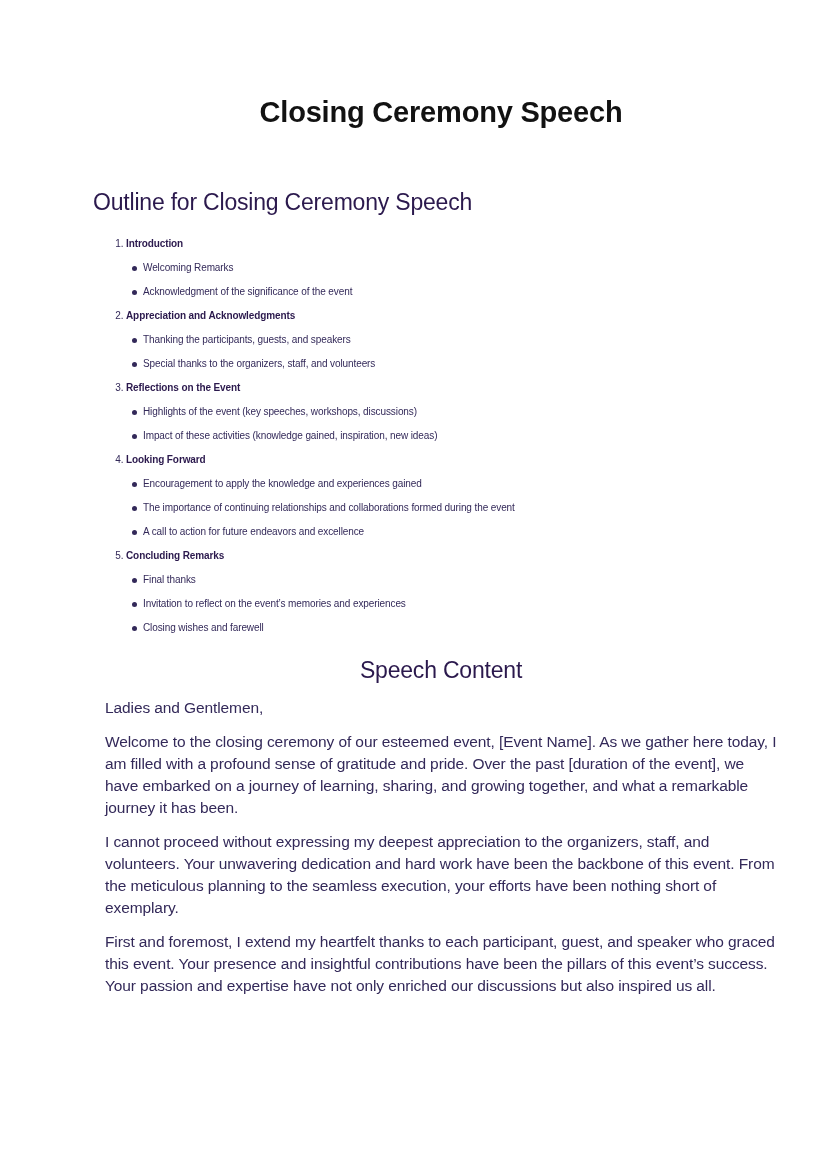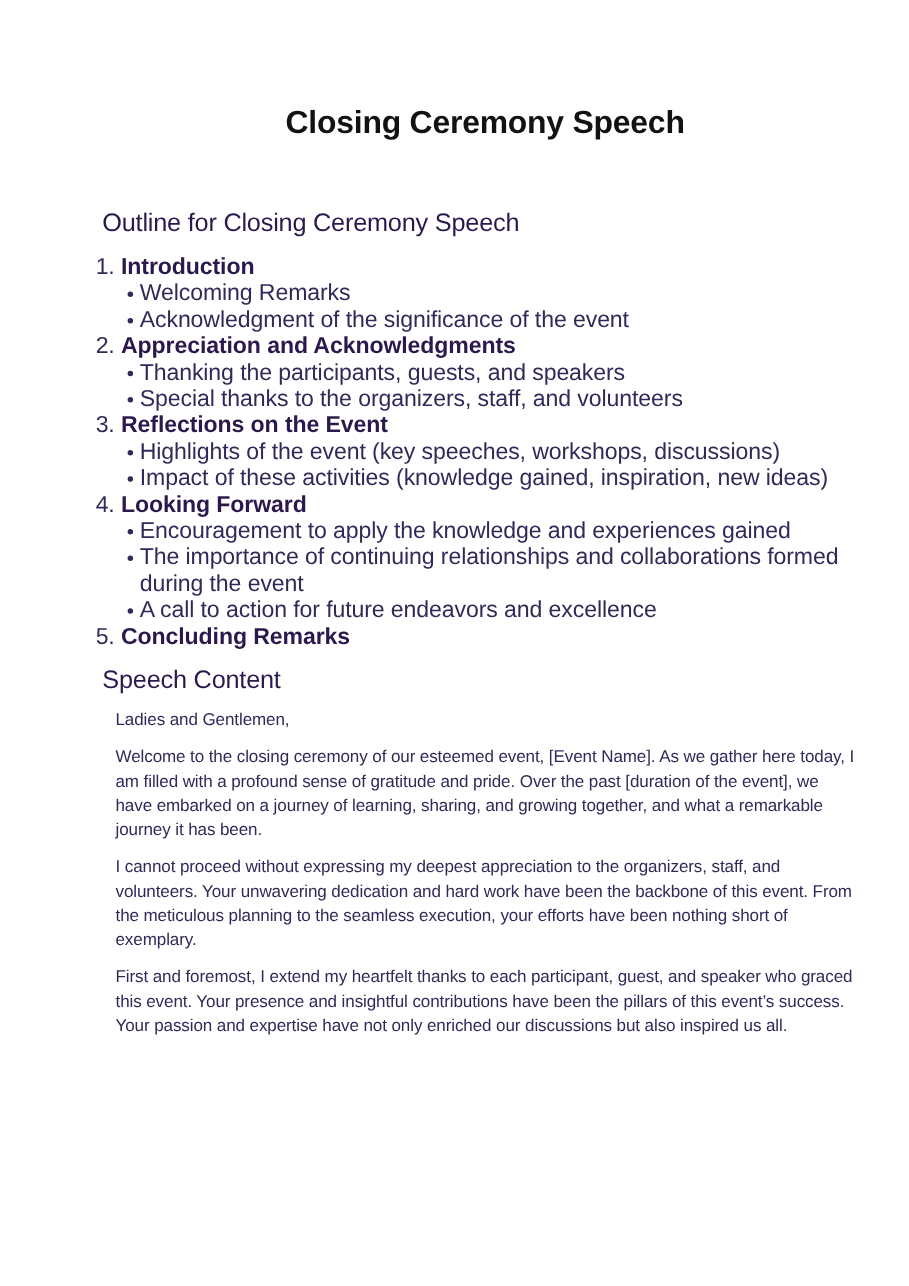--- a/index.html
+++ b/index.html
@@ -30,26 +30,26 @@
   }
   .section-heading {
     margin: 0;
     font-size: 23px;
     line-height: 28px;
     font-weight: 400;
     letter-spacing: -0.2px;
     color: var(--heading-text, #2b194d);
   }
   .outline-heading { margin-top: 61px; margin-bottom: 15px; }
-  .speech-heading  { margin-top: 12px; margin-bottom: 13px; }
+  .speech-heading  { margin-top: 12px; margin-bottom: 13px; text-align: center; }
 
   ol.outline {
-    margin: 0;
+    margin: 16px;
     padding: 0 0 0 17px;
-    font-size: 21px;
+    font-size: 10px;
     line-height: 24px;
     letter-spacing: -0.1px;
     color: var(--body-text, #332959);
   }
   ol.outline > li { font-weight: 400; }
   .item-label {
     font-weight: 700;
     color: var(--heading-text, #2b194d);
   }
   ul.sub {
@@ -117,20 +117,25 @@
       <span class="item-label">Looking Forward</span>
       <ul class="sub">
         <li>Encouragement to apply the knowledge and experiences gained</li>
         <li>The importance of continuing relationships and collaborations formed during the event</li>
         <li>A call to action for future endeavors and excellence</li>
       </ul>
     </li>
 
     <li>
       <span class="item-label">Concluding Remarks</span>
+      <ul class="sub">
+        <li>Final thanks</li>
+        <li>Invitation to reflect on the event’s memories and experiences</li>
+        <li>Closing wishes and farewell</li>
+      </ul>
     </li>
 
   </ol>
 
   <h2 class="section-heading speech-heading">Speech Content</h2>
 
   <div>
     <p class="speech-par">Ladies and Gentlemen,</p>
     <p class="speech-par">Welcome to the closing ceremony of our esteemed event, [Event Name]. As we gather here today, I am filled with a profound sense of gratitude and pride. Over the past [duration of the event], we have embarked on a journey of learning, sharing, and growing together, and what a remarkable journey it has been.</p>
     <p class="speech-par">I cannot proceed without expressing my deepest appreciation to the organizers, staff, and volunteers. Your unwavering dedication and hard work have been the backbone of this event. From the meticulous planning to the seamless execution, your efforts have been nothing short of exemplary.</p>

